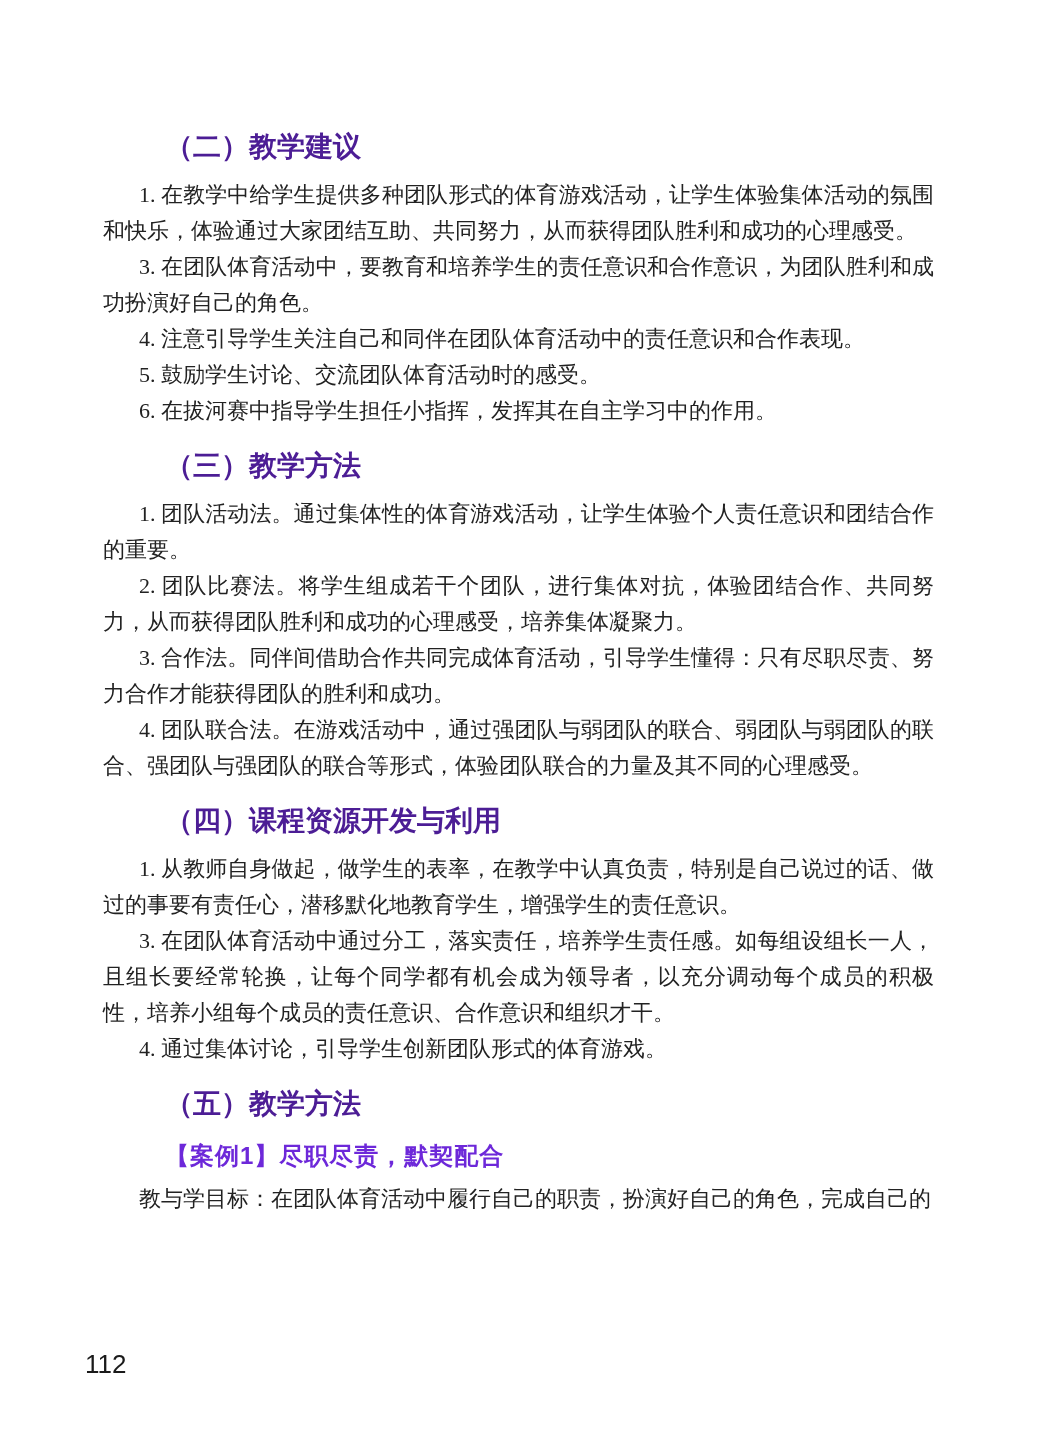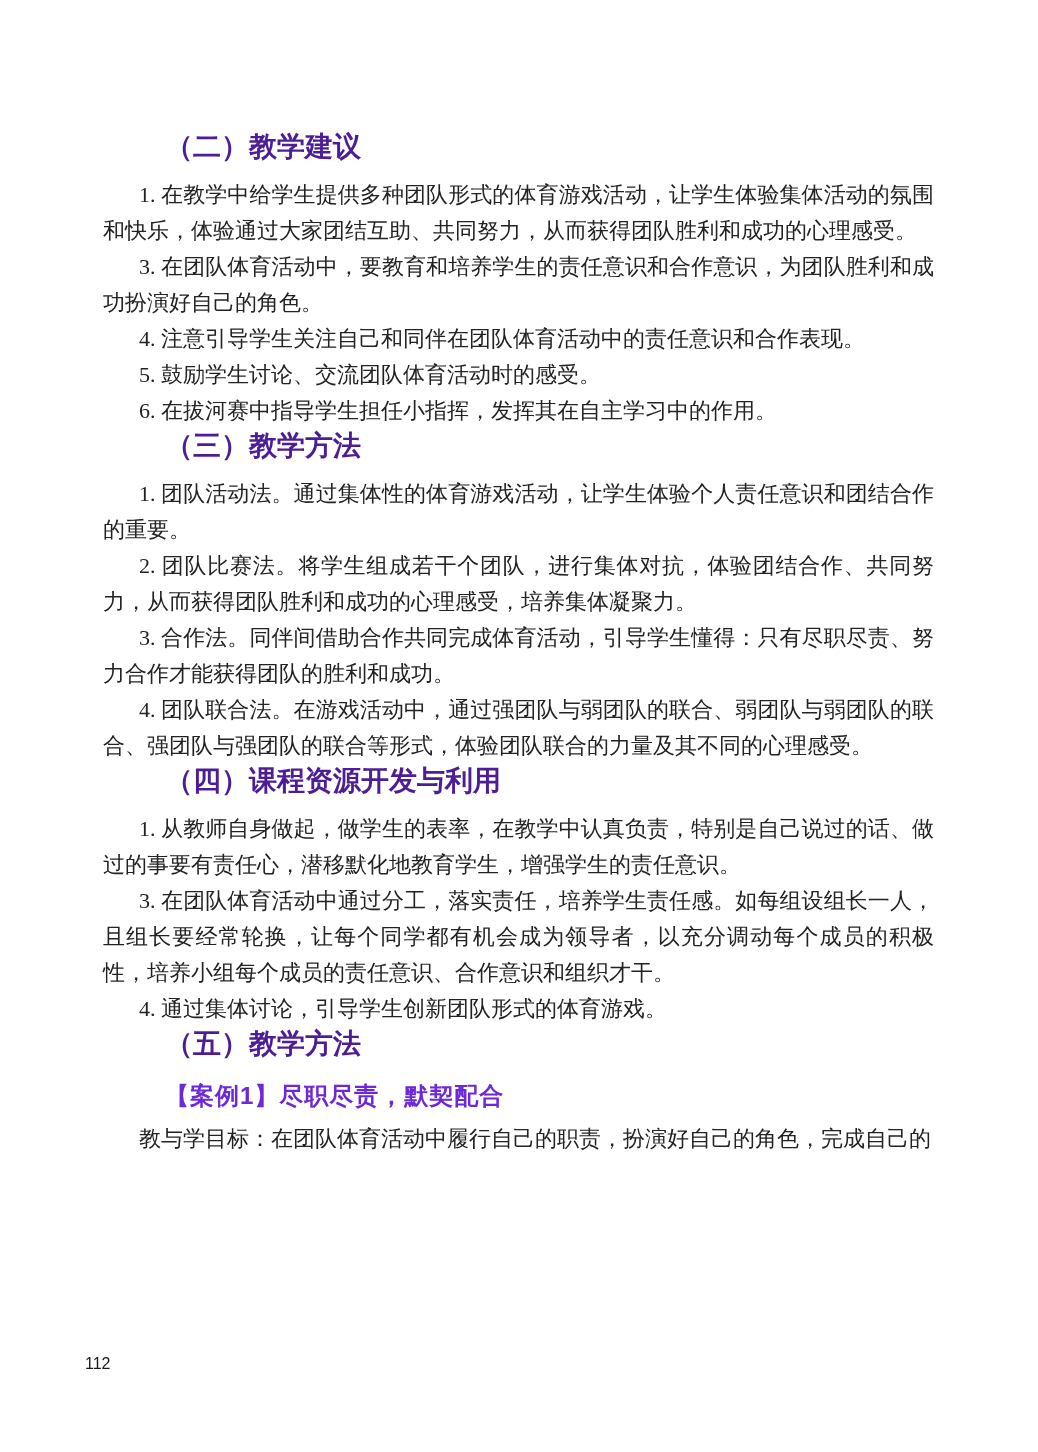--- a/index.html
+++ b/index.html
@@ -14,21 +14,21 @@
     overflow: hidden;
     font-family: "Liberation Serif", "DejaVu Serif", serif;
     color: #202020;
   }
   .content {
     position: absolute;
     left: 103px;
     top: 130px;
     width: 831px;
   }
-  .doc-section { margin-top: 0; }
+  .doc-section { margin-top: 20px; }
   .doc-section:first-child { margin-top: 0; }
   .section-heading {
     margin: 0 0 13px 0;
     padding-left: 62px;
     font-size: 28px;
     line-height: 34px;
     font-weight: bold;
     color: #4c1d95;
     font-family: "Liberation Serif", "DejaVu Serif", serif;
   }
@@ -47,21 +47,21 @@
     line-height: 30px;
     font-weight: bold;
     letter-spacing: 1px;
     color: #6d28d9;
     font-family: "Liberation Sans", "DejaVu Sans", sans-serif;
   }
   .page-number {
     position: absolute;
     left: 85px;
     top: 1350px;
-    font-size: 16px;
+    font-size: 26px;
     line-height: 28px;
     color: #1a1a1a;
     font-family: "Liberation Sans", "DejaVu Sans", sans-serif;
   }
 </style>
 </head>
 <body>
 
 <div class="content">
 

